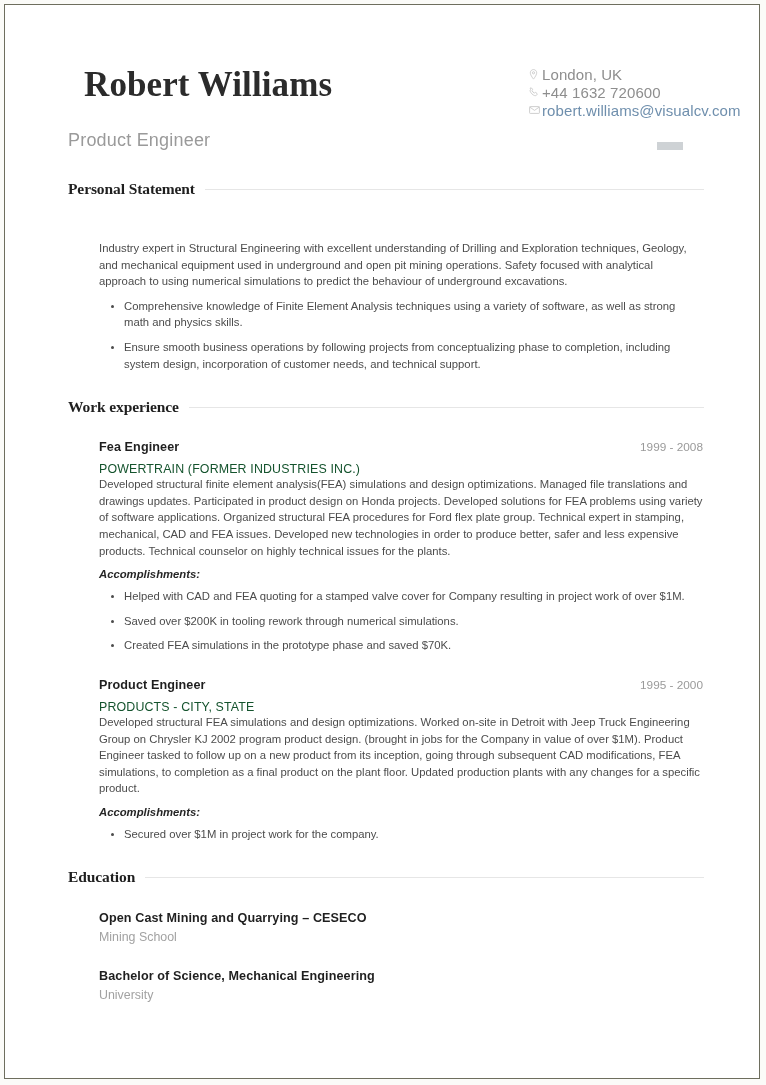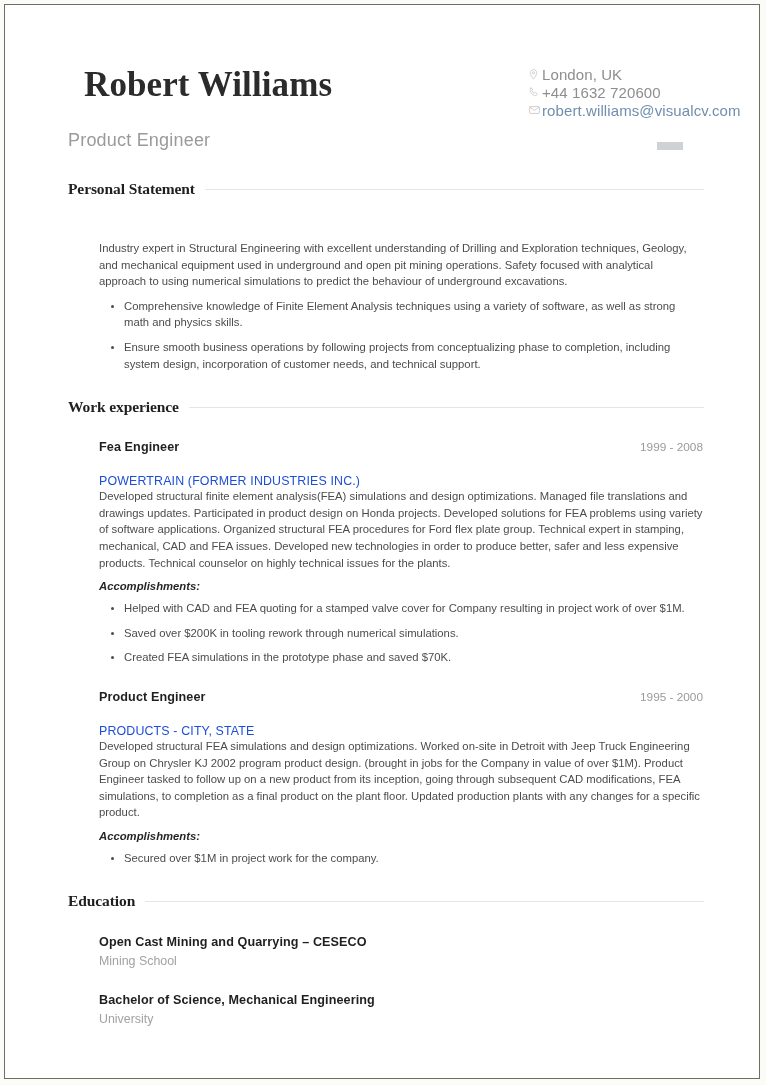--- a/index.html
+++ b/index.html
@@ -163,22 +163,22 @@
     letter-spacing: 0.1px;
   }
   .job-dates {
     font-size: 11.8px;
     color: #9a9a9a;
     white-space: nowrap;
     padding-left: 12px;
   }
   .job-org {
     font-size: 12.4px;
-    color: #1d4ed8;
-    margin-top: 20px;
+    color: #14532d;
+    margin-top: 8px;
     letter-spacing: 0.15px;
   }
   .job-desc { margin-top: 7px; }
   .accomplishments-label {
     font-size: 11.3px;
     font-weight: bold;
     font-style: italic;
     color: #262626;
     margin-top: 9px;
   }

